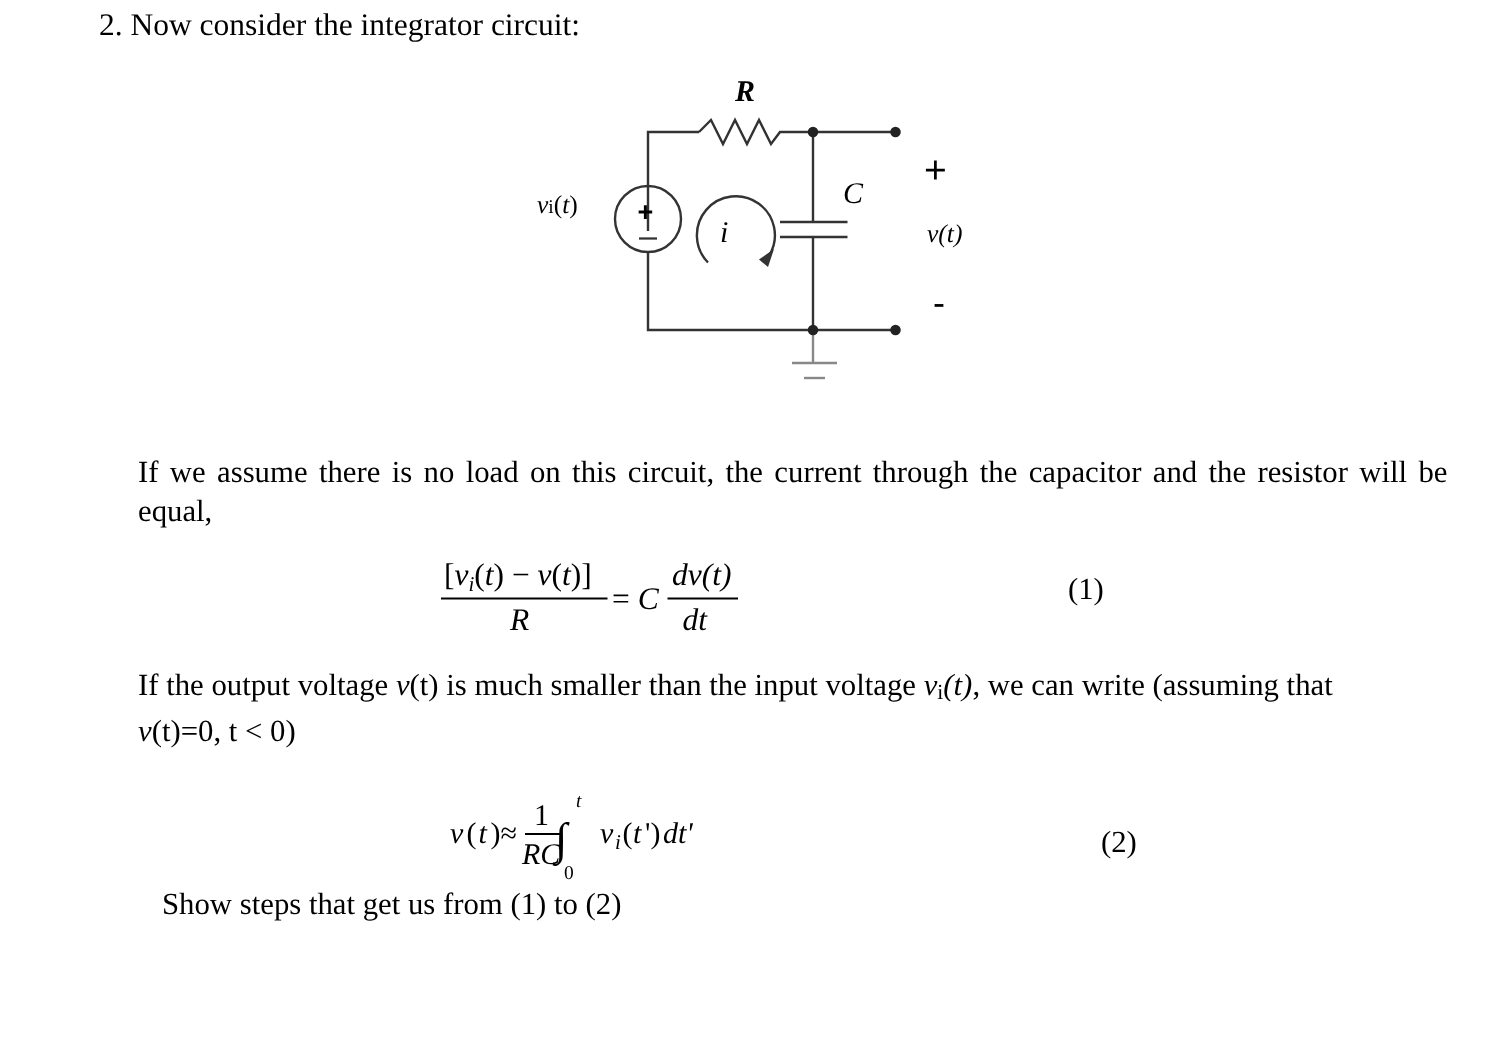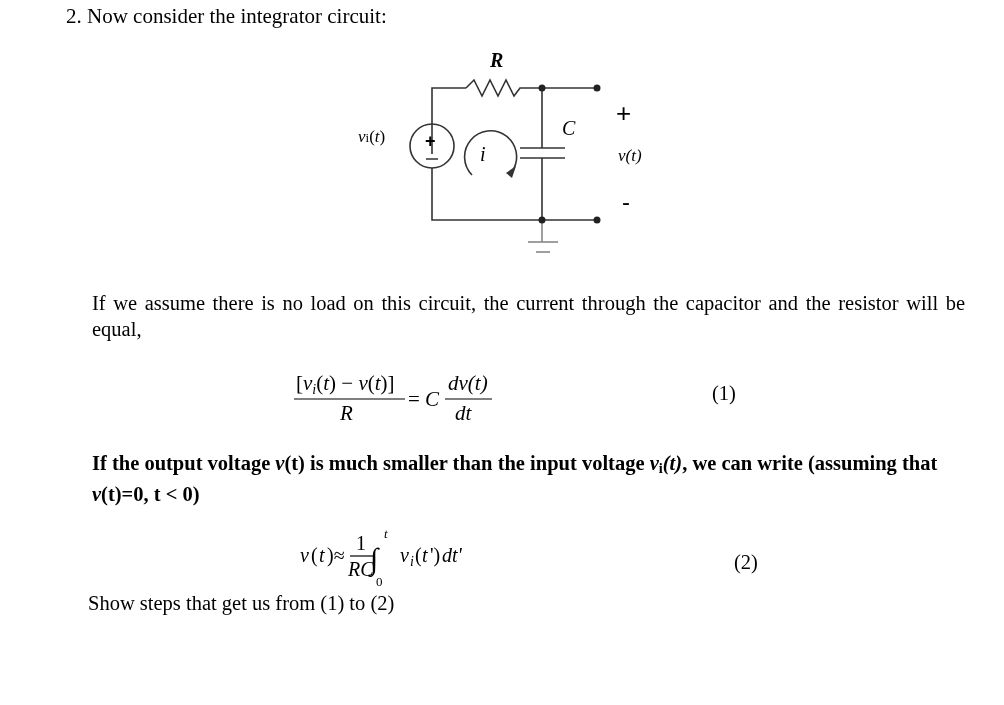--- a/index.html
+++ b/index.html
@@ -1,24 +1,24 @@
 <!DOCTYPE html>
 <html><head>
 <meta charset="utf-8">
 <style>
   html, body { margin:0; padding:0; background:#ffffff; }
   body { width:1004px; height:705px; position:relative; overflow:hidden;
          font-family:"Liberation Serif", "DejaVu Serif", serif; color:#000; }
   .abs { position:absolute; }
   .title { left:66px; top:4px; font-size:21px; }
   .circuit { left:340px; top:40px; width:330px; height:230px; }
-  .para { font-size:20.5px; line-height:26px; text-align:justify; }
+  .para { font-size:20.5px; line-height:26px; text-align:justify;margin-top:12px; }
   .p1 { left:92px; top:290px; width:873px; }
-  .p2 { left:92px; top:450px; width:873px;font-weight:bold; }
-  .p3 { left:88px; top:592px; font-size:20.5px;text-align:right; }
+  .p2 { left:92px; top:432px; width:873px; }
+  .p3 { left:108px; top:592px; font-size:20.5px;text-align:right; }
   .eq1 { left:290px; top:364px; width:230px; height:64px; }
   .eqnum1 { left:712px; top:382px; font-size:20.5px; }
   .eq2 { left:296px; top:524px; width:240px; height:66px; }
   .eqnum2 { left:734px; top:551px; font-size:20.5px; }
   i, .it { font-style:italic; }
   sub { font-size:70%; vertical-align:-3px; }
 </style>
 </head>
 <body>
 

